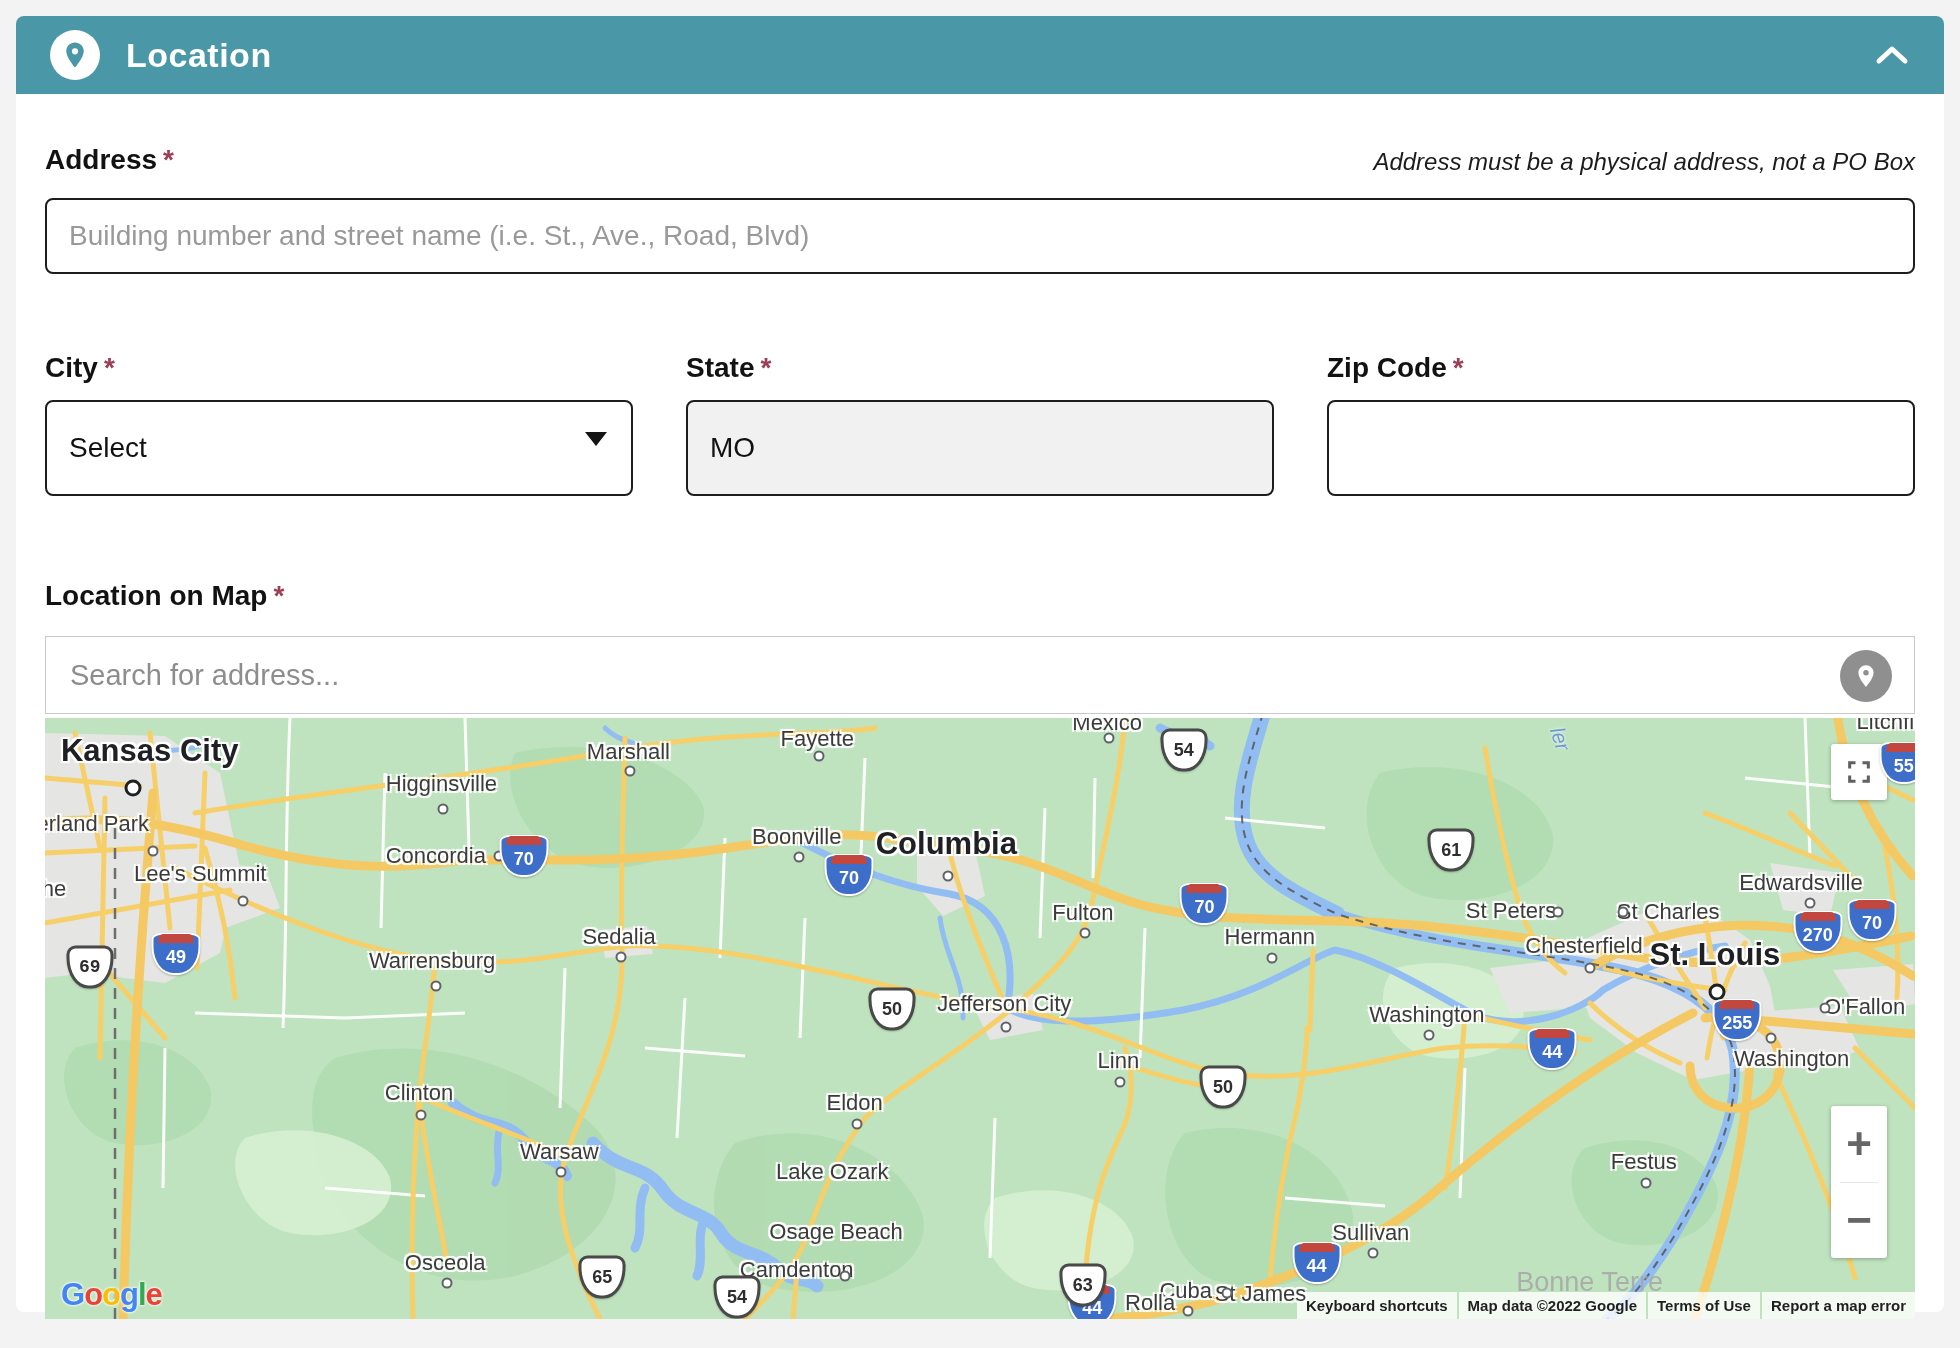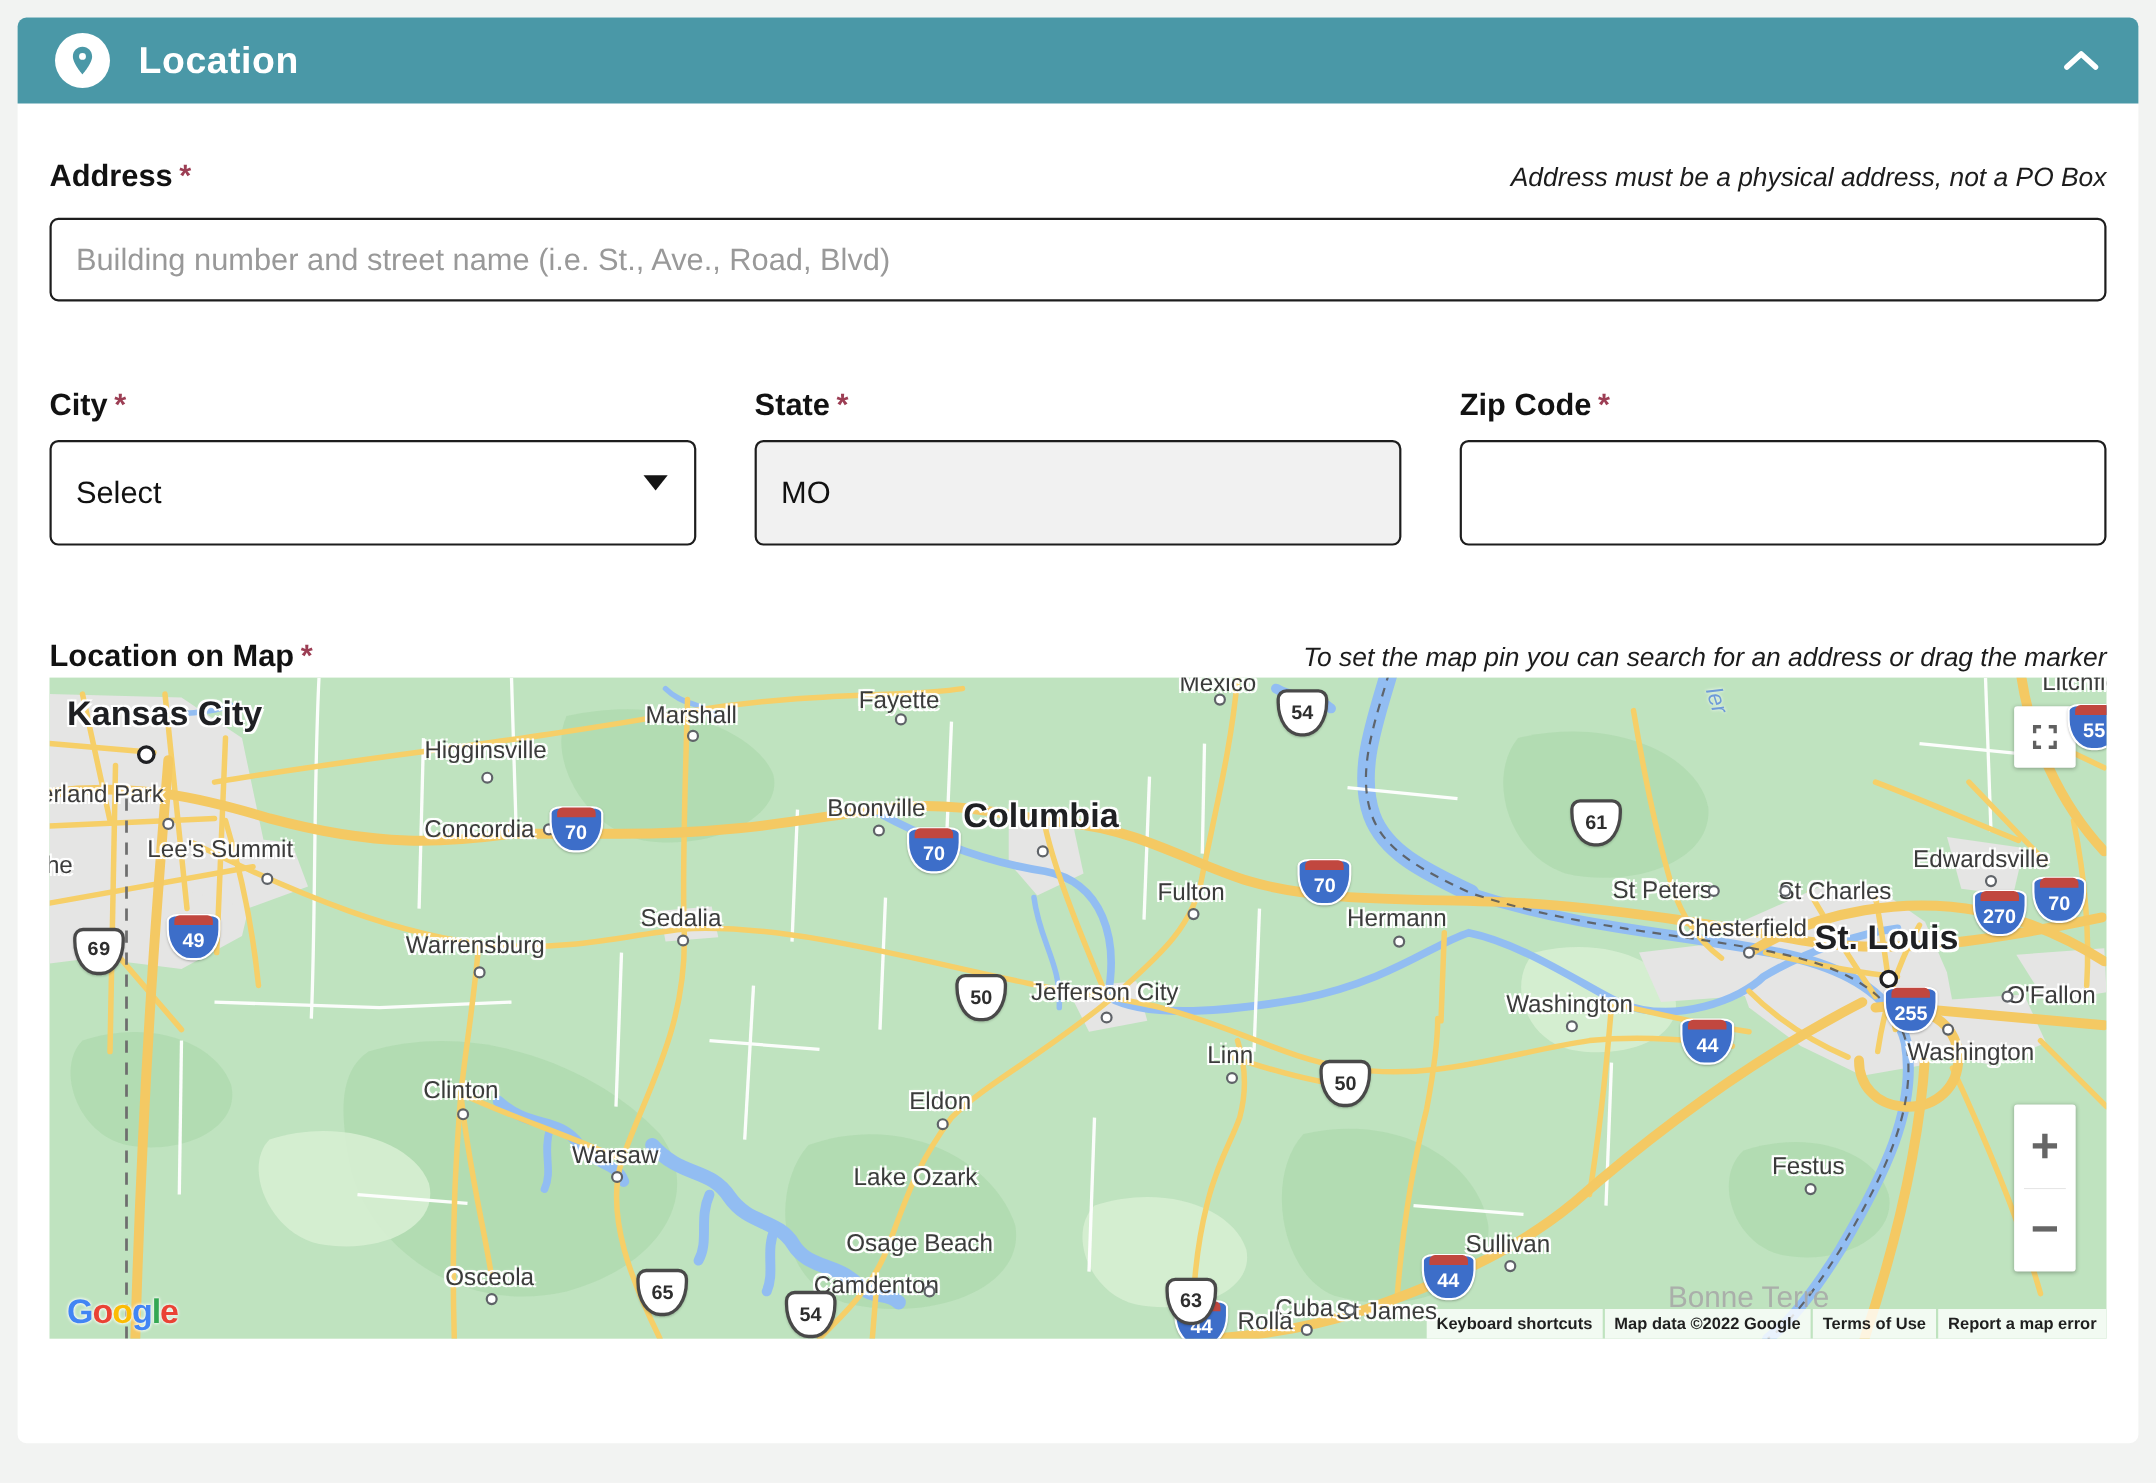--- a/index.html
+++ b/index.html
@@ -98,23 +98,30 @@
         </div>
         <div>
           <span class="flabel"><span>Zip Code</span><span class="req">*</span></span>
           <input class="field" style="display: block;" type="text" value="">
         </div>
       </div>
 
       <div class="mapsec">
         <div class="row-label">
           <span class="flabel"><span>Location on Map</span><span class="req">*</span></span>
-          <span class="note">To set the map pin you can search for an address or drag the marker</span>
         </div>
 
+        <div class="searchbar">
+          <input type="text" placeholder="Search for address..." style="">
+          <span class="pinbtn">
+            <svg width="26" height="26" viewBox="0 0 24 24">
+                <path fill="#fff" d="M12 2C8.1 2 5 5.1 5 9c0 5.2 7 13 7 13s7-7.8 7-13c0-3.9-3.1-7-7-7zm0 9.5A2.5 2.5 0 1 1 12 6.5a2.5 2.5 0 0 1 0 5z"></path>
+              </svg>
+          </span>
+        </div>
 
         <div class="mapbox">
           <svg class="terrain" viewBox="0 0 1870 601" preserveAspectRatio="none">
 
             <g fill="#aed9ae" opacity="0.75">
               <path d="M290,340 C390,310 500,355 555,415 C595,470 555,535 470,558 C375,580 295,520 275,450 C265,405 260,360 290,340 Z"></path>
               <path d="M690,425 C775,395 858,438 878,498 C888,556 800,588 722,568 C662,548 655,465 690,425 Z"></path>
               <path d="M1140,415 C1225,395 1298,438 1308,498 C1312,552 1238,582 1168,562 C1118,542 1105,452 1140,415 Z"></path>
               <path d="M470,35 C555,15 640,45 658,88 C668,128 600,158 540,148 C488,138 452,75 470,35 Z"></path>
               <path d="M1335,55 C1418,35 1498,68 1508,118 C1512,168 1438,192 1378,178 C1328,162 1305,92 1335,55 Z"></path>

